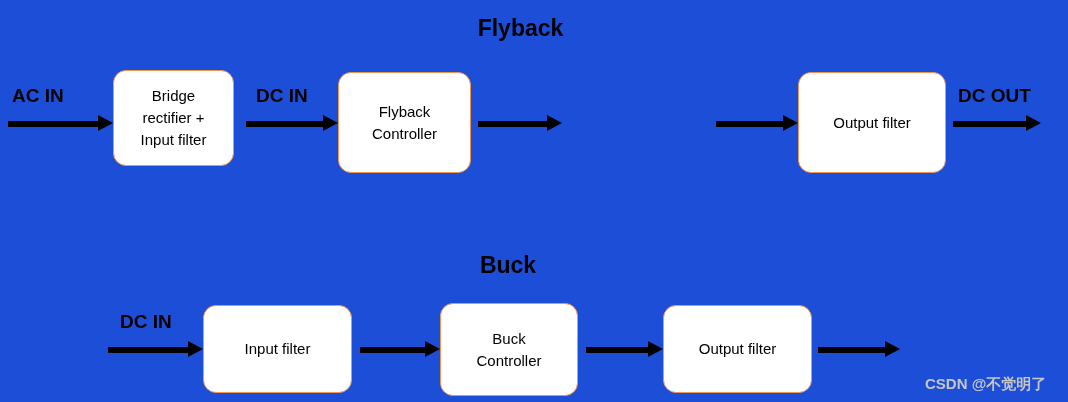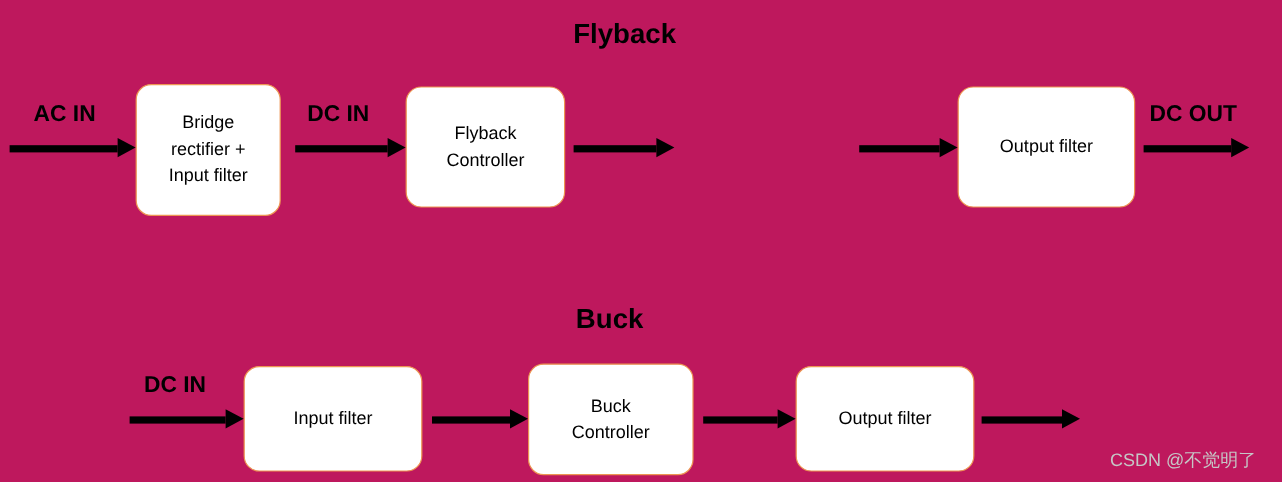--- a/index.html
+++ b/index.html
@@ -9,21 +9,21 @@
     background: #ffffff;
   }
   body {
     font-family: "Liberation Sans", sans-serif;
     color: #000000;
   }
   #canvas {
     position: relative;
     width: 1068px;
     height: 402px;
-    background: #be185d;
+    background: #1d4ed8;
     overflow: hidden;
   }
 
   
   .diagram-title {
     position: absolute;
     font-family: "Liberation Sans", sans-serif;
     font-weight: bold;
     font-size: 23px;
     line-height: 26px;
@@ -96,21 +96,21 @@
     white-space: nowrap;
   }
 </style>
 </head>
 <body>
 
 <div id="canvas">
 
   <div class="diagram-title" style="left:463px; top:15px; width:115px;">Flyback</div>
 
-  <div class="block" style="left:113px; top:70px; width:121px; height:110px;">
+  <div class="block" style="left:113px; top:70px; width:121px; height:96px;">
     <span class="block-label">Bridge
 rectifier +
 Input filter</span>
   </div>
 
   <div class="block" style="left:338px; top:72px; width:133px; height:101px;">
     <span class="block-label">Flyback
 Controller</span>
   </div>
 
@@ -137,21 +137,21 @@
   <div class="arrow" style="left:716px; top:119px; width:82px;">
     <div class="shaft" style="width:67px;"></div>
     <div class="head" style="left:67px;"></div>
   </div>
 
   <div class="arrow" style="left:953px; top:119px; width:88px;">
     <div class="shaft" style="width:73px;"></div>
     <div class="head" style="left:73px;"></div>
   </div>
 
-  <div class="port-label" style="left:12px; top:85px;margin-left:16px;">AC IN</div>
+  <div class="port-label" style="left:12px; top:85px;">AC IN</div>
   <div class="port-label" style="left:256px; top:85px;">DC IN</div>
   <div class="port-label" style="left:958px; top:85px;">DC OUT</div>
 
   <div class="diagram-title" style="left:456px; top:252px; width:104px;">Buck</div>
 
   <div class="block" style="left:203px; top:305px; width:149px; height:88px;">
     <span class="block-label">Input filter</span>
   </div>
 
   <div class="block" style="left:440px; top:303px; width:138px; height:93px;">
@@ -178,15 +178,15 @@
     <div class="head" style="left:62px;"></div>
   </div>
 
   <div class="arrow" style="left:818px; top:345px; width:82px;">
     <div class="shaft" style="width:67px;"></div>
     <div class="head" style="left:67px;"></div>
   </div>
 
   <div class="port-label" style="left:120px; top:311px;">DC IN</div>
 
-  <div class="watermark" style="left:925px; top:374px;">CSDN @不觉明了</div>
+  <div class="watermark" style="left:925px; top:374px;font-weight:bold;">CSDN @不觉明了</div>
 
 </div>
 
 </body></html>

